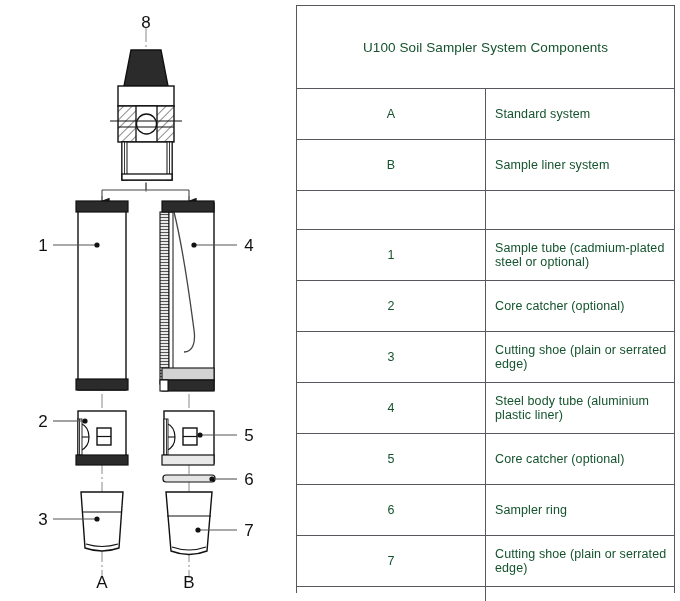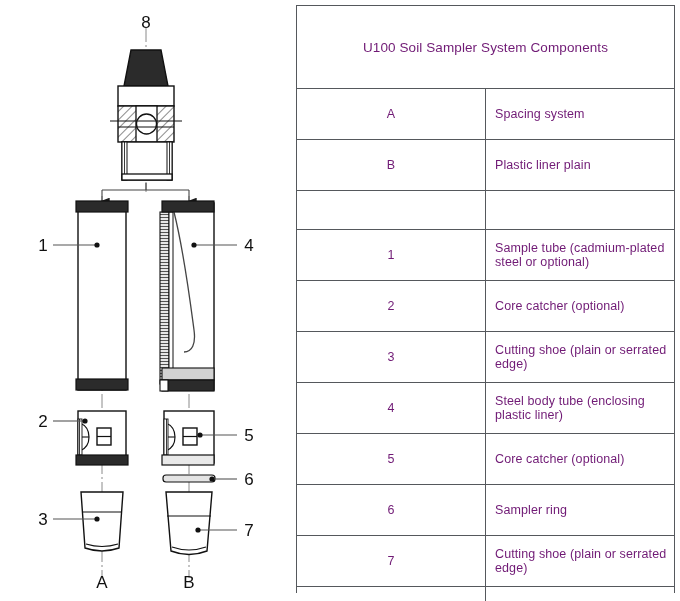--- a/index.html
+++ b/index.html
@@ -25,21 +25,21 @@
     border-bottom:none;
   }
   .tbl{
     width:100%;height:100%;
     border-collapse:collapse;
     table-layout:fixed;
   }
   .tbl td{
     border-bottom:1.4px solid #55585c;
     font-size:12.5px;
-    color:#701a75;
+    color:#14532d;
     padding:0 0 0 9px;
     vertical-align:middle;
     letter-spacing:.1px;
   }
   .tbl .col-key{
     width:40px;
     border-right:1.4px solid #55585c;
     text-align:center;
     padding-left:0;
   }
@@ -212,45 +212,45 @@
   </div>
 
   <div id="table-panel">
     <table class="tbl">
       <tbody>
         <tr class="title-row">
           <td colspan="2">U100 Soil Sampler System Components</td>
         </tr>
         <tr class="ab-row">
           <td class="col-key">A</td>
-          <td class="col-desc">Spacing system</td>
+          <td class="col-desc">Standard system</td>
         </tr>
         <tr class="ab-row">
           <td class="col-key">B</td>
-          <td class="col-desc">Plastic liner plain</td>
+          <td class="col-desc">Sample liner system</td>
         </tr>
         <tr class="blank-row">
           <td class="col-key"></td>
           <td class="col-desc"></td>
         </tr>
         <tr class="data-row">
           <td class="col-key">1</td>
           <td class="col-desc">Sample tube (cadmium-plated steel or optional)</td>
         </tr>
         <tr class="data-row">
           <td class="col-key">2</td>
           <td class="col-desc">Core catcher (optional)</td>
         </tr>
         <tr class="data-row">
           <td class="col-key">3</td>
           <td class="col-desc">Cutting shoe (plain or serrated edge)</td>
         </tr>
         <tr class="data-row">
           <td class="col-key">4</td>
-          <td class="col-desc">Steel body tube (enclosing plastic liner)</td>
+          <td class="col-desc">Steel body tube (aluminium plastic liner)</td>
         </tr>
         <tr class="data-row">
           <td class="col-key">5</td>
           <td class="col-desc">Core catcher (optional)</td>
         </tr>
         <tr class="data-row">
           <td class="col-key">6</td>
           <td class="col-desc">Sampler ring</td>
         </tr>
         <tr class="data-row">

